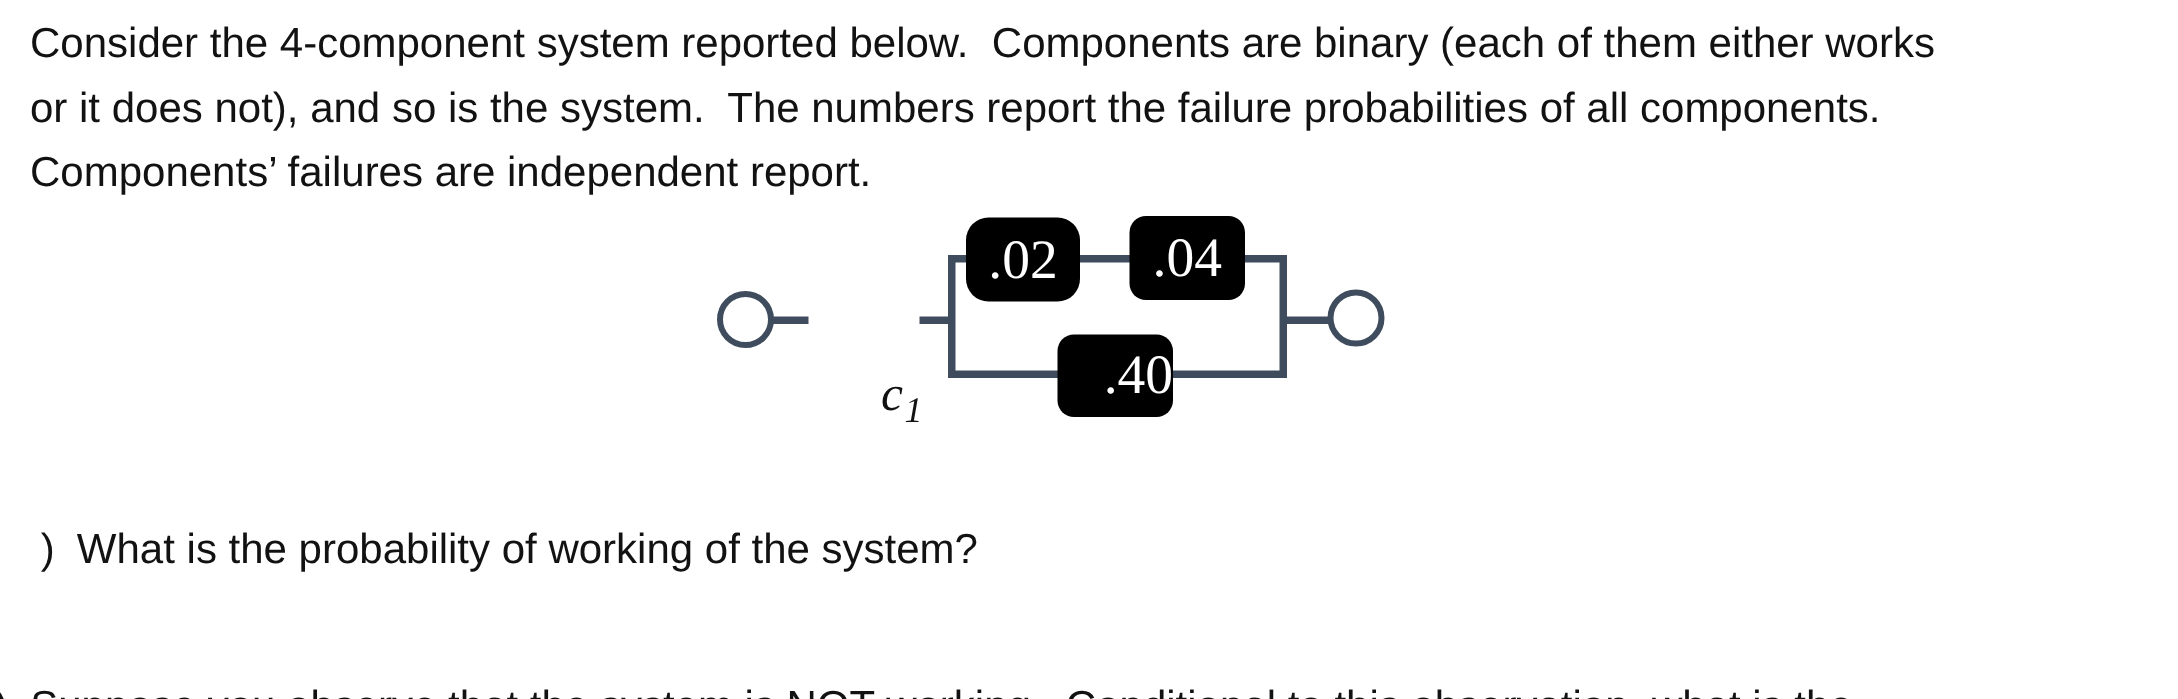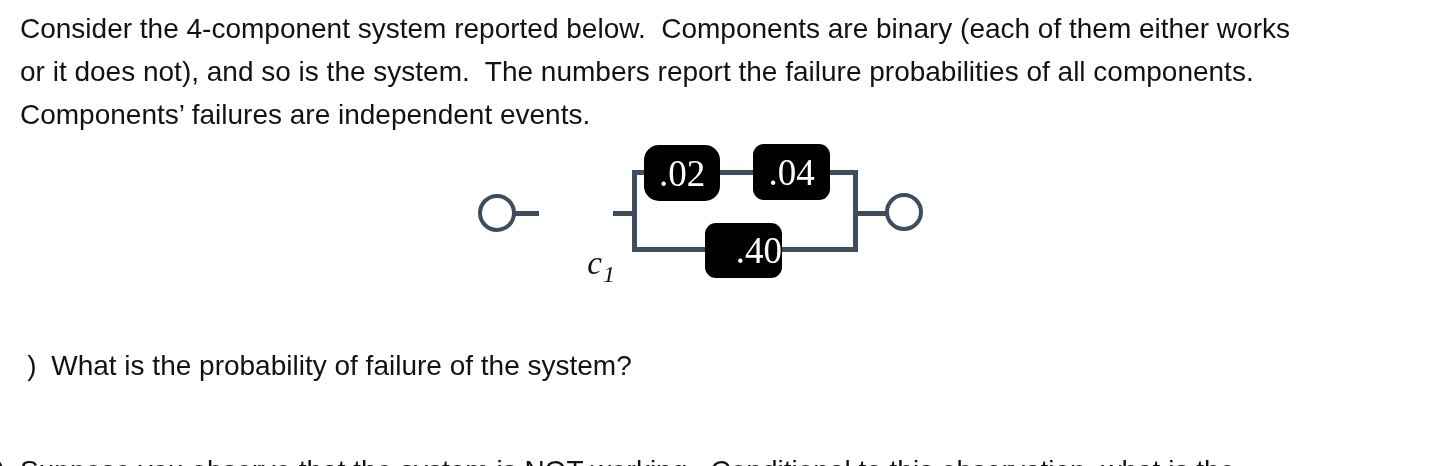--- a/index.html
+++ b/index.html
@@ -47,21 +47,21 @@
   #node-end{left:415px;top:58px;}
 </style>
 </head>
 <body>
 
 <div class="page">
 
   <div id="intro">
     <div class="line">Consider the 4-component system reported below.  Components are binary (each of them either works</div>
     <div class="line">or it does not), and so is the system.  The numbers report the failure probabilities of all components.</div>
-    <div class="line">Components’ failures are independent events.</div>
+    <div class="line">Components’ failures are independent report.</div>
   </div>
 
   <div id="diagram">
     <div class="node" id="node-start"></div>
     <div class="wire" id="w1"></div>
     <div id="c1label"><span>c</span><span class="mathsub">1</span></div>
     <div class="wire" id="w2"></div>
     <div class="prect"></div>
     <div class="cbox" id="box02">
       <span>.02</span>
@@ -70,21 +70,21 @@
       <span>.04</span>
     </div>
     <div class="cbox" id="box40">
       <span>.40</span>
     </div>
     <div class="wire" id="w3"></div>
     <div class="node" id="node-end"></div>
   </div>
 
   <div class="q" id="qa">
-    <span class="marker">)</span><span> What is the probability of failure of the system?</span>
+    <span class="marker">)</span><span> What is the probability of working of the system?</span>
   </div>
 
   <div class="q" id="qb">
     <div><span class="marker">)</span><span> Suppose you observe that the system is NOT working.  Conditional to this observation, what is the</span></div>
     
   </div>
 
 </div>
 
 </body></html>

